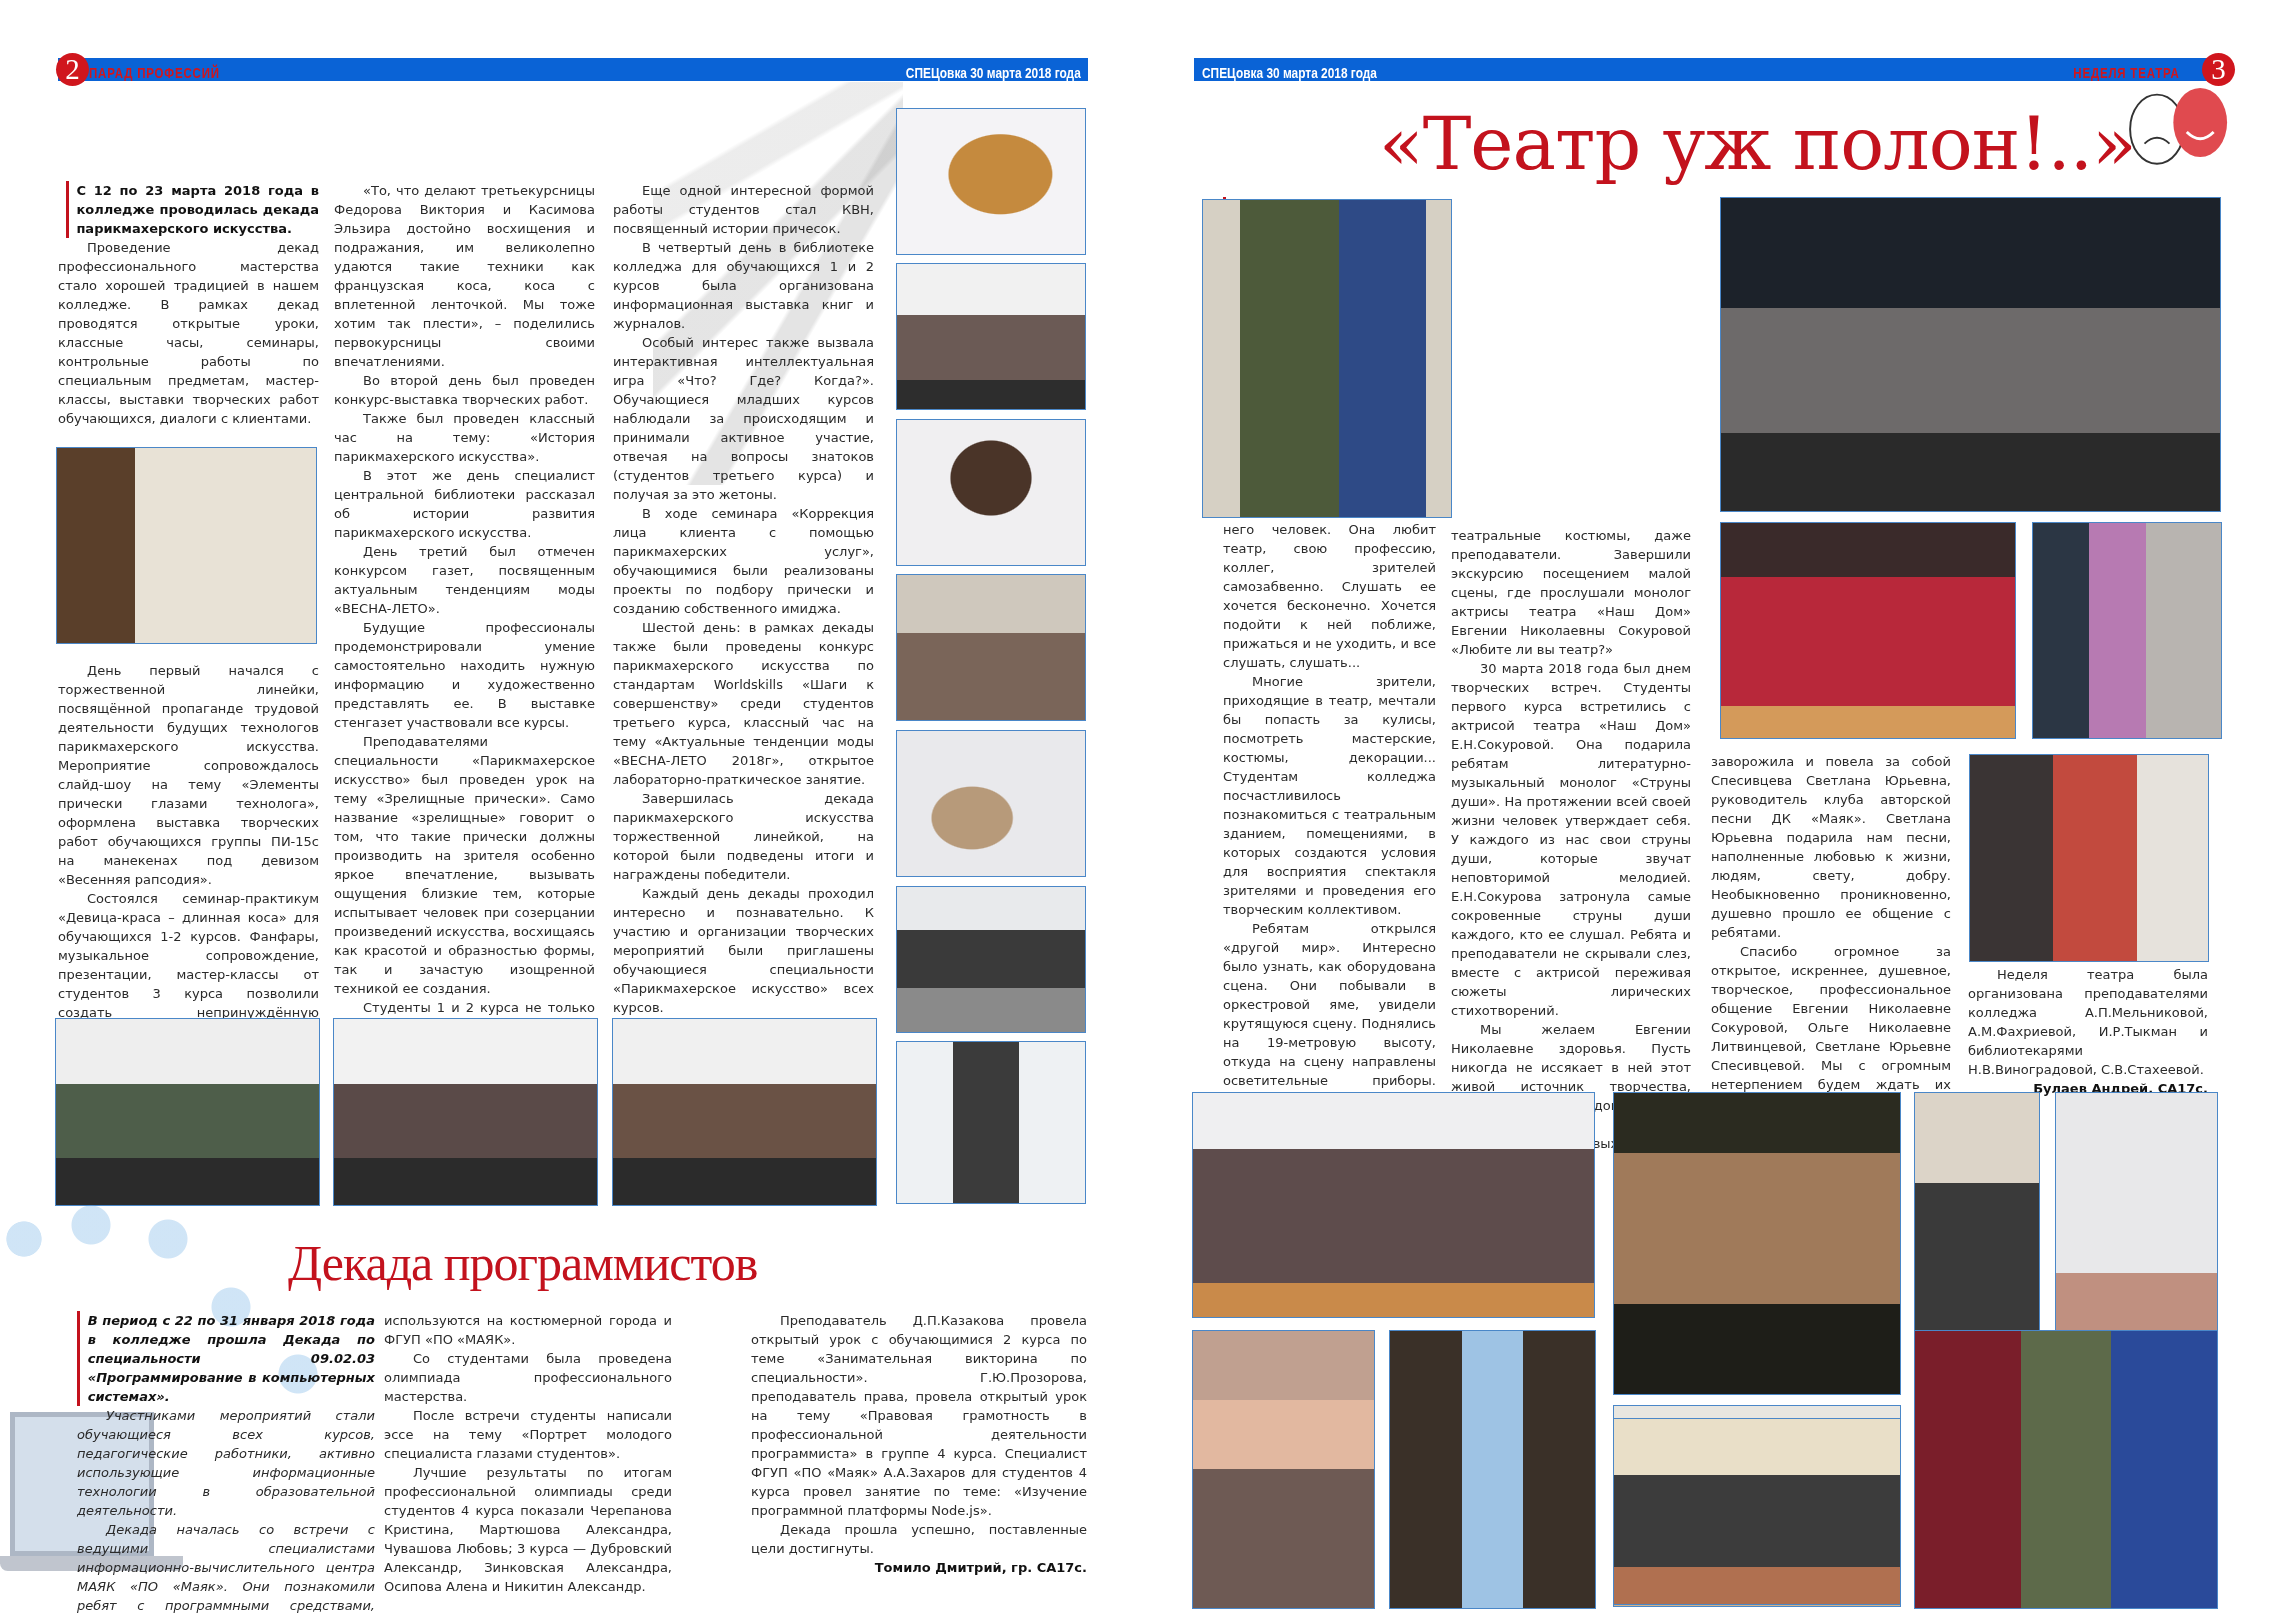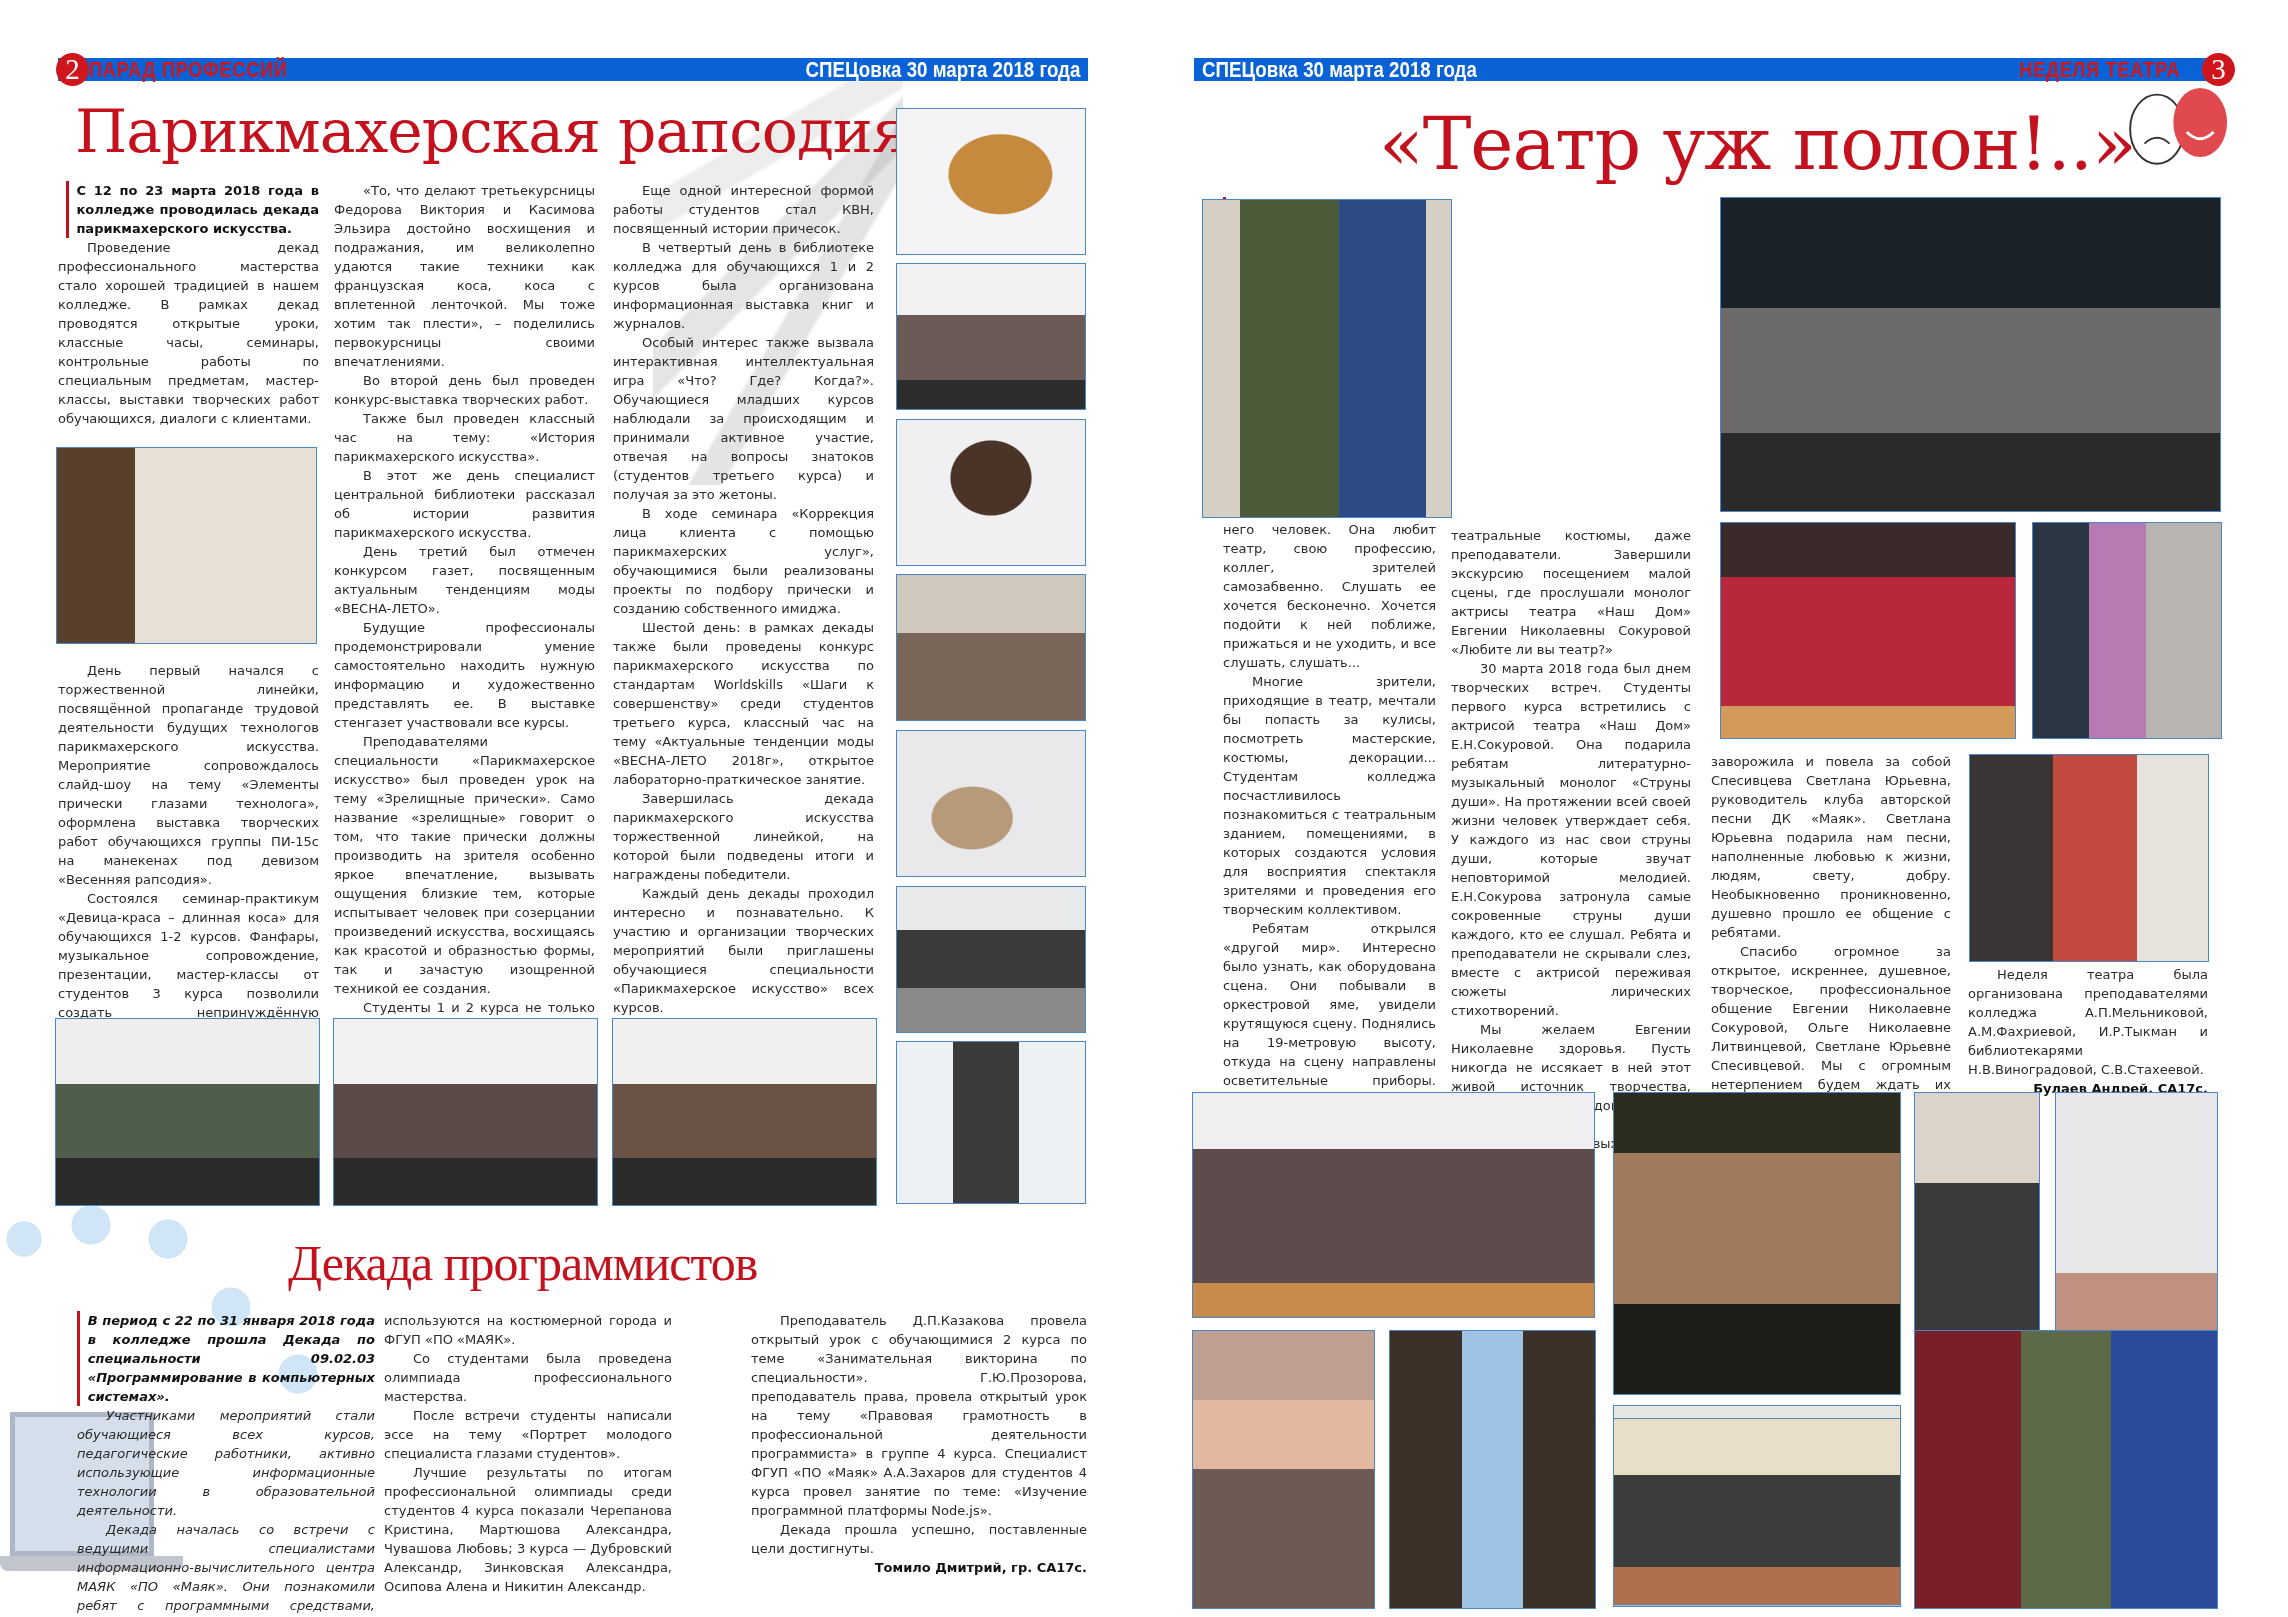--- a/index.html
+++ b/index.html
@@ -5,22 +5,22 @@
   * { box-sizing: border-box; margin: 0; padding: 0; }
   html, body { width: 2288px; height: 1618px; background: #ffffff; overflow: hidden; }
   body { position: relative; font-family: "DejaVu Sans", sans-serif; color: #2a2a2a; }
 
   .page { position: absolute; top: 0; height: 1618px; }
   .page.left { left: 0; width: 1144px; }
   .page.right { left: 1144px; width: 1144px; }
 
   .header-bar {
     position: absolute; top: 58px; height: 23px; background: #0a63d6;
-    display: flex; align-items: center; justify-content: space-between;
-    font-family: "Liberation Sans", sans-serif; font-weight: bold; font-size: 22px;
+    display: flex; align-items: flex-end; justify-content: space-between;
+    font-family: "Liberation Sans", sans-serif; font-weight: bold; font-size: 14px;
   }
   .page.left .header-bar { left: 58px; width: 1030px; padding: 0 7.7px 0 31px; }
   .page.right .header-bar { left: 50px; width: 1024px; padding: 0 38px 0 7.7px; }
   .rubric { color: #d0161d; letter-spacing: 1px; transform: scaleX(0.82); transform-origin: left; }
   .page.right .rubric { transform-origin: right; }
   .issue { color: #ffffff; transform: scaleX(0.85); }
   .page.left .issue { transform-origin: right; }
   .page.right .issue { transform-origin: left; }
   .page-num {
     position: absolute; top: 53px; width: 33px; height: 33px; border-radius: 50%;
@@ -81,21 +81,20 @@
 
 <div class="page left">
   <div class="header-bar">
     <span class="rubric">ПАРАД ПРОФЕССИЙ</span>
     <span class="issue">СПЕЦовка 30 марта 2018 года</span>
   </div>
   <div class="page-num">2</div>
 
   <div class="deco-tools"></div>
 
-  <h1 class="headline" style="left:75px; top:96px; font-size:60px;">Парикмахерская рапсодия</h1>
 
   <div class="col" style="left:58px; top:181px; width:261px;">
     <p class="lead">С 12 по 23 марта 2018 года в колледже проводилась декада парикмахерского искусства.</p>
     <p>Проведение декад профессионального мастерства стало хорошей традицией в нашем колледже. В рамках декад проводятся открытые уроки, классные часы, семинары, контрольные работы по специальным предметам, мастер-классы, выставки творческих работ обучающихся, диалоги с клиентами.</p>
   </div>
 
   <div class="photo" style="left:56px; top:447px; width:261px; height:197px;">
     <div class="ph" style="background:linear-gradient(90deg,#5a3f2a 0 30%, #e8e2d6 30% 100%), #ddd;"></div>
   </div>
 

